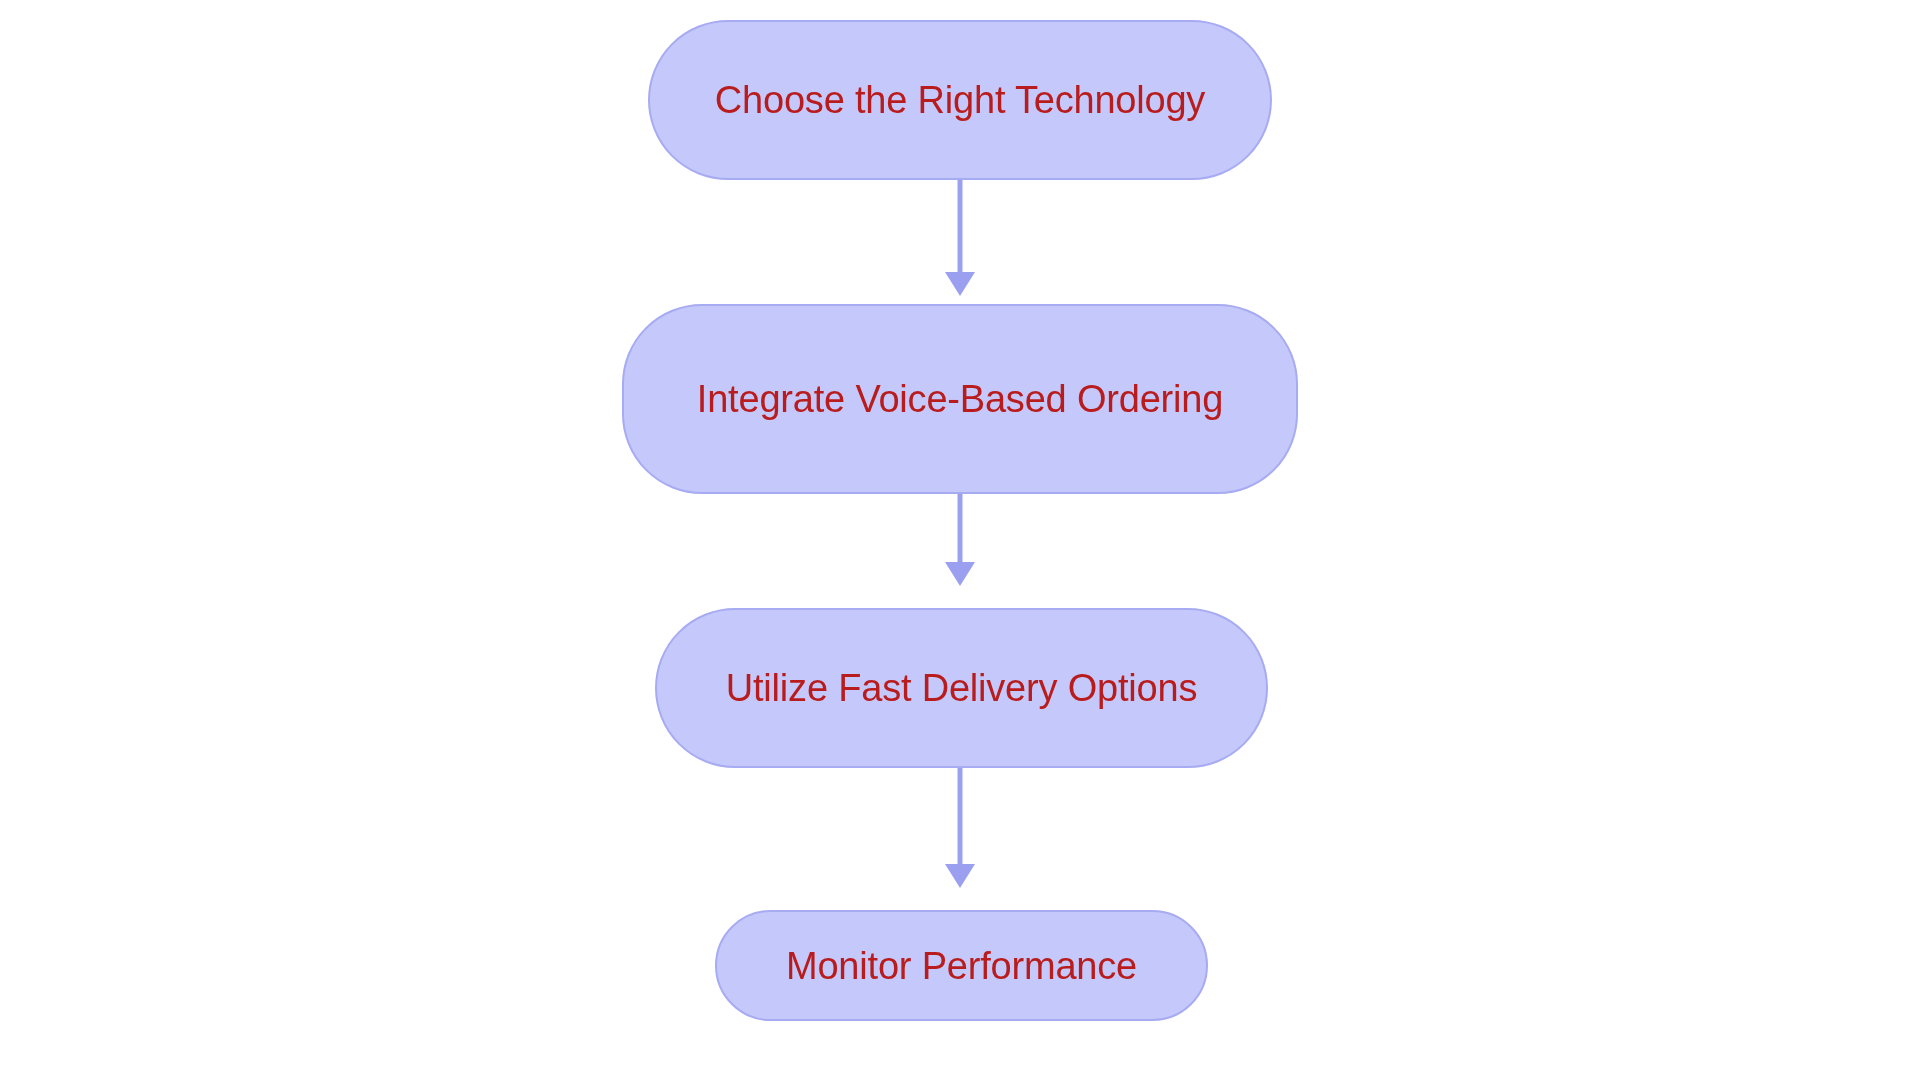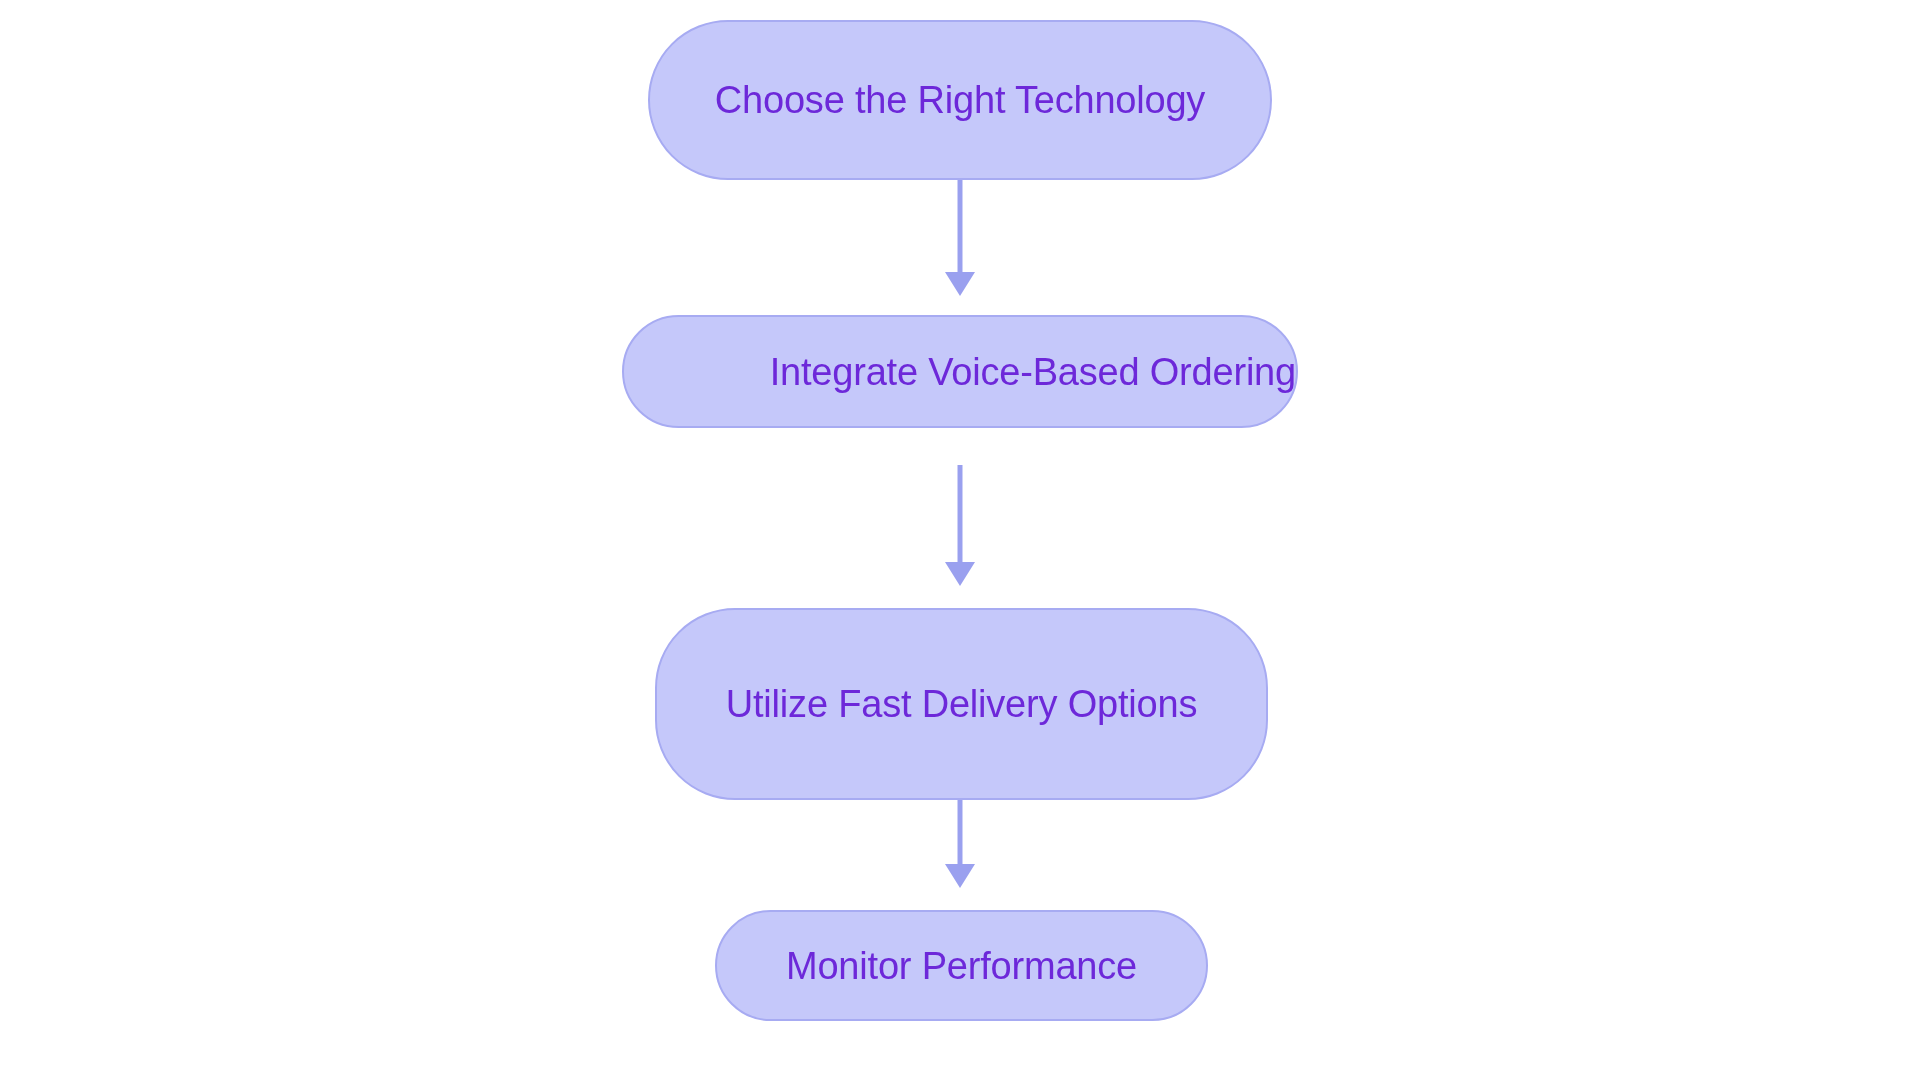--- a/index.html
+++ b/index.html
@@ -31,45 +31,44 @@
     background: #c5c8fa;
     border: 2px solid #a7abf2;
     border-radius: 80px;
     user-select: none;
   }
 
   .node-label {
     font-family: "Liberation Sans", sans-serif;
     font-size: 38px;
     font-weight: 400;
-    color: #6d28d9;
+    color: #b91c1c;
     letter-spacing: -0.2px;
     white-space: nowrap;
     line-height: 1;
   }
 
   
   .node-1 {
     left: 648px;
     top: 20px;
     width: 624px;
     height: 160px;
   }
   .node-2 {
     left: 622px;
-    top: 315px;
+    top: 304px;
     width: 676px;
-    height: 113px;
-    justify-content: flex-end;
+    height: 190px;
   }
   .node-3 {
     left: 655px;
     top: 608px;
     width: 613px;
-    height: 192px;
+    height: 160px;
   }
   .node-4 {
     left: 715px;
     top: 910px;
     width: 493px;
     height: 111px;
   }
 
   
   .connector {

